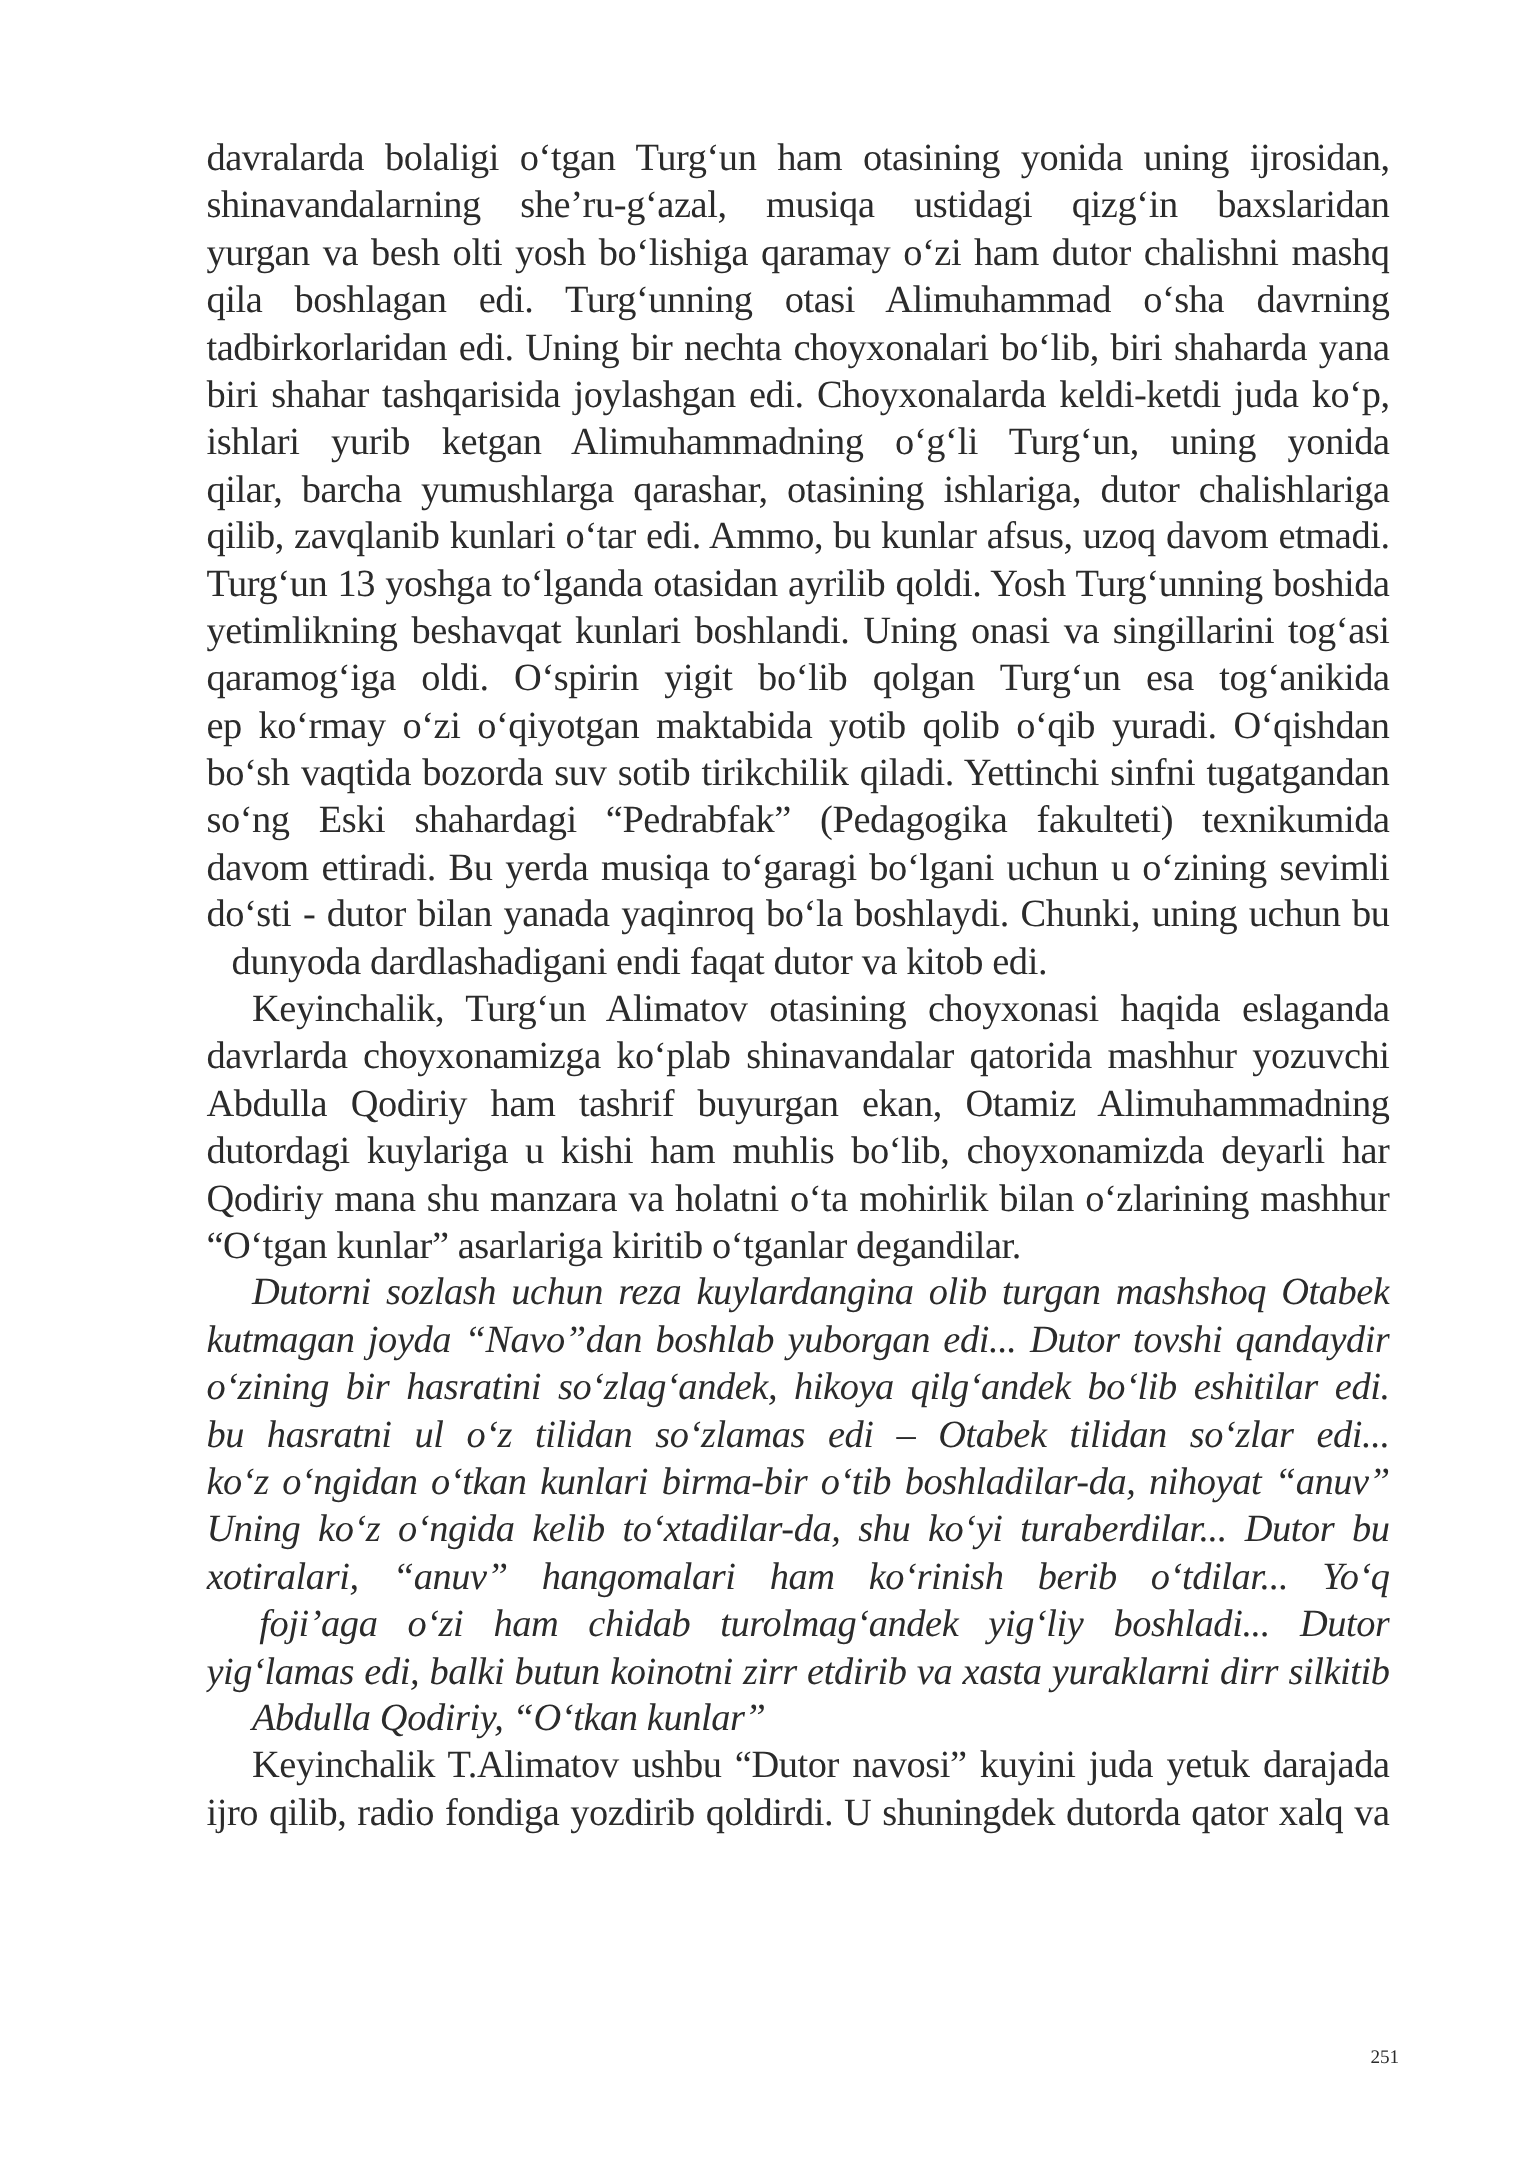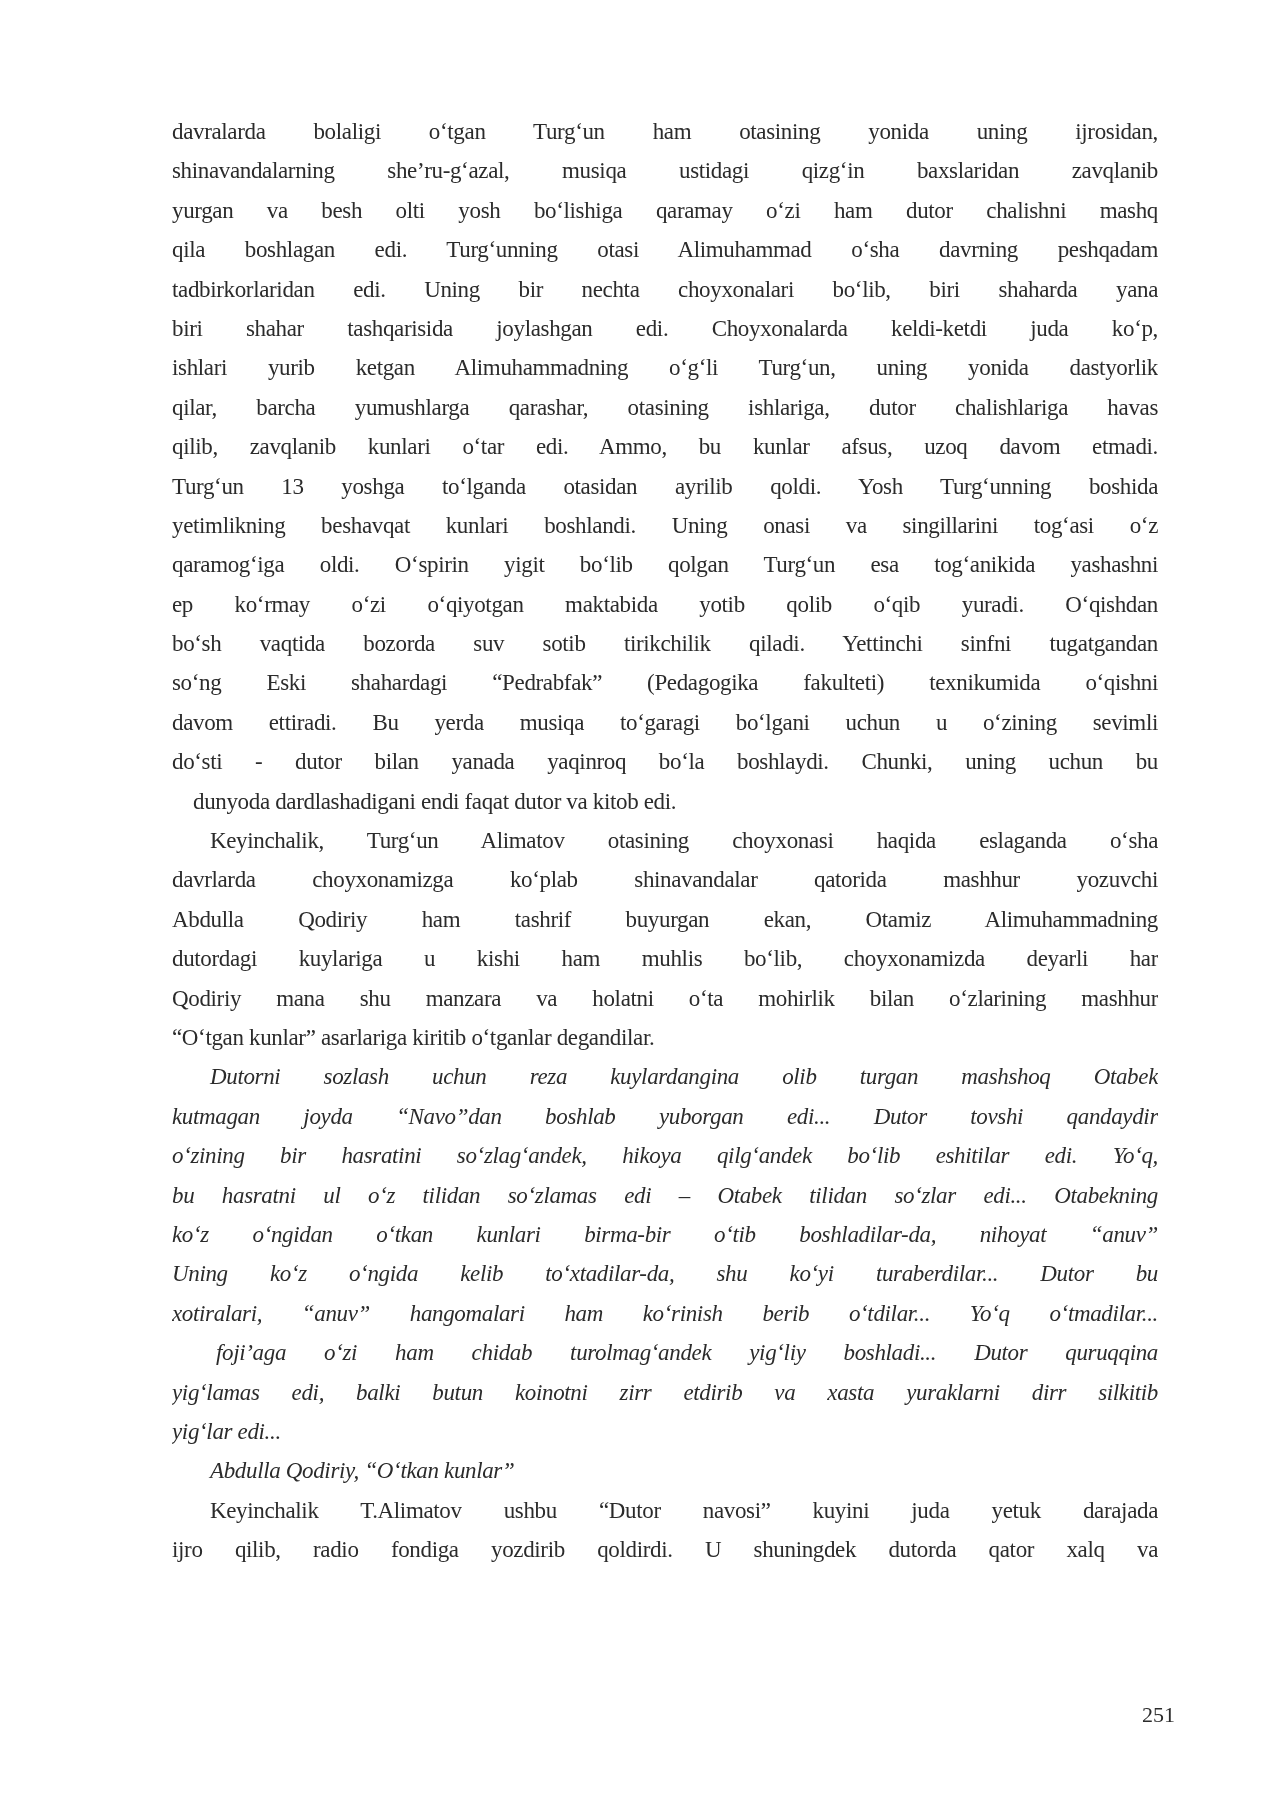--- a/index.html
+++ b/index.html
@@ -18,42 +18,42 @@
   .page {
     position: absolute;
     left: 172px;
     top: 112px;
     width: 986px;
   }
   .line {
     display: block;
     height: 39.4px;
     line-height: 39.4px;
-    font-size: 23px;
+    font-size: 32px;
     text-align: justify;
     text-align-last: justify;
     white-space: nowrap;
     overflow: visible;
     letter-spacing: -0.35px;
     word-spacing: 0px;
   }
   .line.last {
     text-align-last: left;
   }
   .line.indent {
     padding-left: 38px;
   }
   .line.italic {
     font-style: italic;
   }
   .page-number {
     position: absolute;
     left: 1142px;
     top: 1702px;
-    font-size: 22px;
+    font-size: 16px;
     line-height: 26px;
     color: #2b2b2b;
   }
 </style>
 </head>
 <body>
 
 <div class="page">
 
   <div>
@@ -89,21 +89,20 @@
   <div>
     <div class="line italic indent" style="white-space: normal; overflow: hidden;">Dutorni sozlash uchun reza kuylardangina olib turgan mashshoq Otabek</div>
     <div class="line italic" style="white-space: normal; overflow: hidden;">kutmagan joyda “Navo”dan boshlab yuborgan edi... Dutor tovshi qandaydir</div>
     <div class="line italic" style="white-space: normal; overflow: hidden;">o‘zining bir hasratini so‘zlag‘andek, hikoya qilg‘andek bo‘lib eshitilar edi. Yo‘q,</div>
     <div class="line italic" style="white-space: normal; overflow: hidden;">bu hasratni ul o‘z tilidan so‘zlamas edi – Otabek tilidan so‘zlar edi... Otabekning</div>
     <div class="line italic" style="white-space: normal; overflow: hidden;">ko‘z o‘ngidan o‘tkan kunlari birma-bir o‘tib boshladilar-da, nihoyat “anuv”</div>
     <div class="line italic" style="white-space: normal; overflow: hidden;">Uning ko‘z o‘ngida kelib to‘xtadilar-da, shu ko‘yi turaberdilar... Dutor bu</div>
     <div class="line italic" style="white-space: normal; overflow: hidden;">xotiralari, “anuv” hangomalari ham ko‘rinish berib o‘tdilar... Yo‘q o‘tmadilar...</div>
     <div class="line italic" style="white-space: normal; overflow: hidden; margin-left: 44px;">foji’aga o‘zi ham chidab turolmag‘andek yig‘liy boshladi... Dutor quruqqina</div>
     <div class="line italic" style="white-space: normal; overflow: hidden;">yig‘lamas edi, balki butun koinotni zirr etdirib va xasta yuraklarni dirr silkitib</div>
-    <div class="line italic last" style="white-space: normal; overflow: hidden;">yig‘lar edi...</div>
   </div>
 
   <div>
     <div class="line italic indent last" style="white-space: normal; overflow: hidden;">Abdulla Qodiriy, “O‘tkan kunlar”</div>
   </div>
 
   <div>
     <div class="line indent" style="white-space: normal; overflow: hidden;">Keyinchalik T.Alimatov ushbu “Dutor navosi” kuyini juda yetuk darajada</div>
     <div class="line" style="white-space: normal; overflow: hidden;">ijro qilib, radio fondiga yozdirib qoldirdi. U shuningdek dutorda qator xalq va</div>
   </div>

